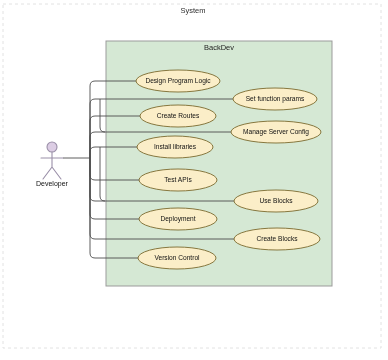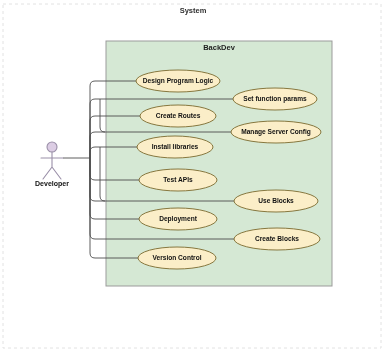--- a/index.html
+++ b/index.html
@@ -10,21 +10,20 @@
   body {
     width: 388px;
     height: 360px;
     font-family: "Liberation Sans", sans-serif;
     overflow: hidden;
   }
   #diagram-root {
     position: relative;
     width: 388px;
     height: 360px;
-    font-weight: bold;
   }
   svg#uml-canvas {
     display: block;
     width: 388px;
     height: 360px;
   }
   .sys-boundary {
     fill: #ffffff;
     stroke: #e2e2e2;
     stroke-width: 1;

